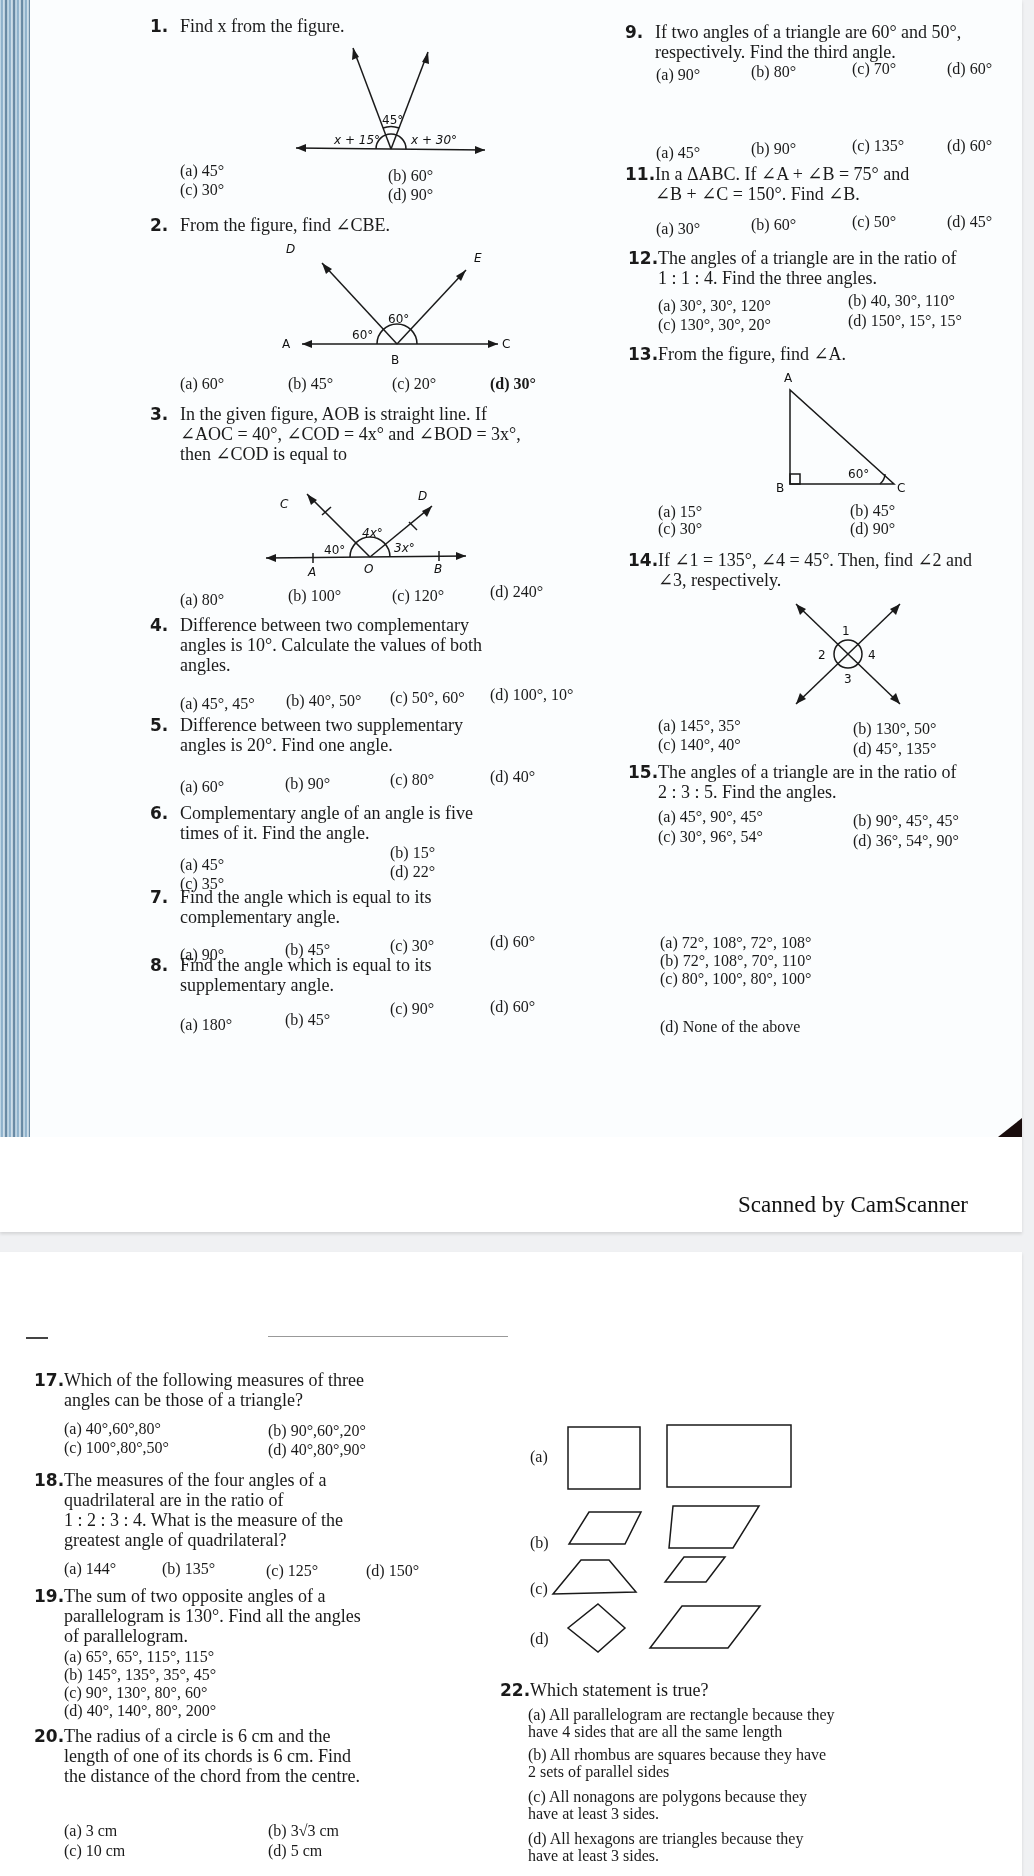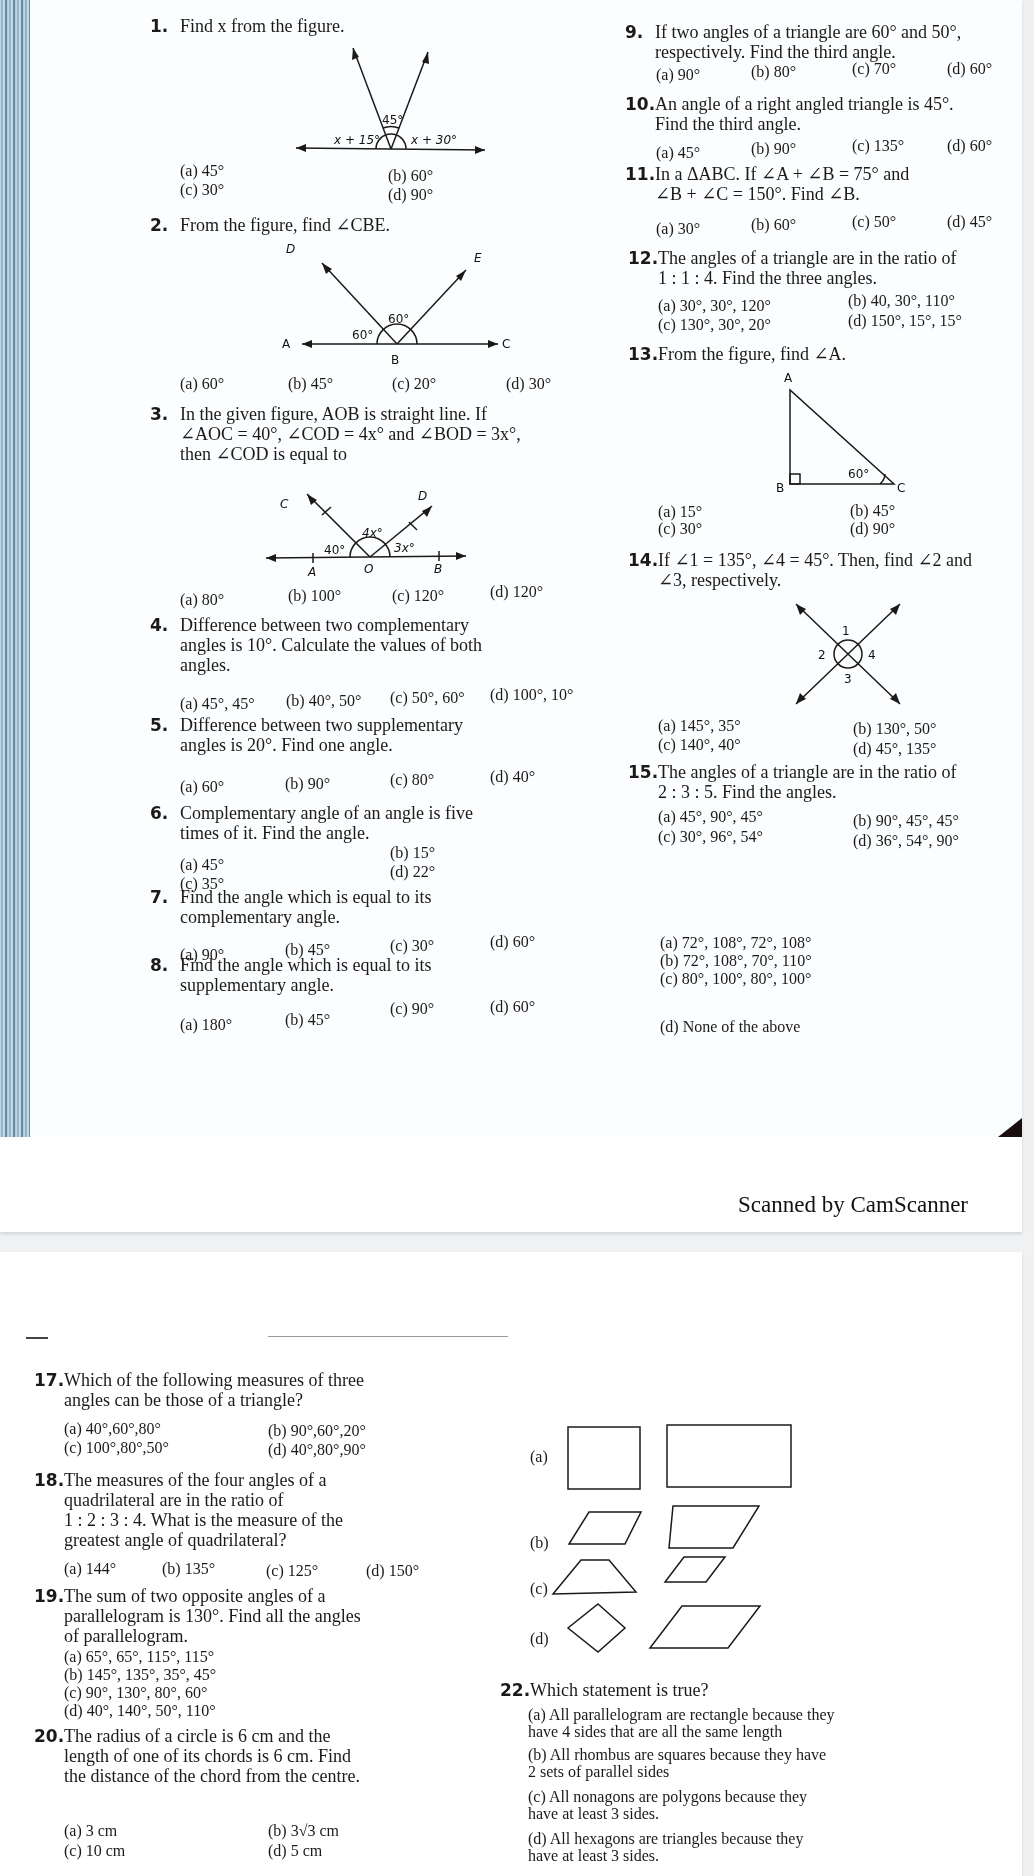--- a/index.html
+++ b/index.html
@@ -89,21 +89,21 @@
     <text x="204" y="22" class="it">E</text>
     <text x="12" y="108">A</text>
     <text x="121" y="124">B</text>
     <text x="232" y="108">C</text>
     <text x="118" y="83">60°</text>
     <text x="82" y="99">60°</text>
   </svg>
   <div class="opt" style="left:180px; top:375px;">(a) 60°</div>
   <div class="opt" style="left:288px; top:375px;">(b) 45°</div>
   <div class="opt" style="left:392px; top:375px;">(c) 20°</div>
-  <div class="opt" style="left:506px; top:375px;">(d) 30°</div>
+  <div class="opt" style="left:490px; top:375px;font-weight:bold;">(d) 30°</div>
 
   <div class="q" style="left:180px; top:404px; width:420px;">
     <span class="num">3.</span>
     <span class="text">In the given figure, AOB is straight line. If
 ∠AOC = 40°, ∠COD = 4x° and ∠BOD = 3x°,
 then ∠COD is equal to</span>
   </div>
   <svg class="fig" style="left:260px; top:480px;" width="220" height="100">
     <line x1="6" y1="78" x2="206" y2="76"></line>
     <polygon class="arrowhead" points="6,78 16,74 16,82"></polygon>
@@ -122,21 +122,21 @@
     <text x="48" y="96" class="it">A</text>
     <text x="104" y="93" class="it">O</text>
     <text x="174" y="93" class="it">B</text>
     <text x="64" y="74">40°</text>
     <text x="102" y="57" class="it">4x°</text>
     <text x="134" y="72" class="it">3x°</text>
   </svg>
   <div class="opt" style="left:180px; top:591px;">(a) 80°</div>
   <div class="opt" style="left:288px; top:587px;">(b) 100°</div>
   <div class="opt" style="left:392px; top:587px;">(c) 120°</div>
-  <div class="opt" style="left:490px; top:583px;">(d) 120°</div>
+  <div class="opt" style="left:490px; top:583px;">(d) 240°</div>
 
   <div class="q" style="left:180px; top:615px; width:430px;">
     <span class="num">4.</span>
     <span class="text">Difference between two complementary
 angles is 10°. Calculate the values of both
 angles.</span>
   </div>
   <div class="opt" style="left:180px; top:695px;">(a) 45°, 45°</div>
   <div class="opt" style="left:286px; top:692px;">(b) 40°, 50°</div>
   <div class="opt" style="left:390px; top:689px;">(c) 50°, 60°</div>
@@ -185,25 +185,20 @@
   <div class="q" style="left:655px; top:22px; width:360px;">
     <span class="num">9.</span>
     <span class="text">If two angles of a triangle are 60° and 50°,
 respectively. Find the third angle.</span>
   </div>
   <div class="opt" style="left:656px; top:66px;">(a) 90°</div>
   <div class="opt" style="left:751px; top:63px;">(b) 80°</div>
   <div class="opt" style="left:852px; top:60px;">(c) 70°</div>
   <div class="opt" style="left:947px; top:60px;">(d) 60°</div>
 
-  <div class="q" style="left:655px; top:94px; width:360px;">
-    <span class="num">10.</span>
-    <span class="text">An angle of a right angled triangle is 45°.
-Find the third angle.</span>
-  </div>
   <div class="opt" style="left:656px; top:144px;">(a) 45°</div>
   <div class="opt" style="left:751px; top:140px;">(b) 90°</div>
   <div class="opt" style="left:852px; top:137px;">(c) 135°</div>
   <div class="opt" style="left:947px; top:137px;">(d) 60°</div>
 
   <div class="q" style="left:655px; top:164px; width:360px;">
     <span class="num">11.</span>
     <span class="text">In a ΔABC. If ∠A + ∠B = 75° and
 ∠B + ∠C = 150°. Find ∠B.</span>
   </div>
@@ -309,21 +304,21 @@
 
   <div class="q" style="left:64px; top:334px; width:400px;">
     <span class="num">19.</span>
     <span class="text">The sum of two opposite angles of a
 parallelogram is 130°. Find all the angles
 of parallelogram.</span>
   </div>
   <div class="opt" style="left:64px; top:396px;">(a) 65°, 65°, 115°, 115°</div>
   <div class="opt" style="left:64px; top:414px;">(b) 145°, 135°, 35°, 45°</div>
   <div class="opt" style="left:64px; top:432px;">(c) 90°, 130°, 80°, 60°</div>
-  <div class="opt" style="left:64px; top:450px;">(d) 40°, 140°, 50°, 110°</div>
+  <div class="opt" style="left:64px; top:450px;">(d) 40°, 140°, 80°, 200°</div>
 
   <div class="q" style="left:64px; top:474px; width:410px;">
     <span class="num">20.</span>
     <span class="text">The radius of a circle is 6 cm and the
 length of one of its chords is 6 cm. Find
 the distance of the chord from the centre.</span>
   </div>
   <div class="opt" style="left:64px; top:570px;">(a) 3 cm</div>
   <div class="opt" style="left:268px; top:570px;">(b) 3√3 cm</div>
   <div class="opt" style="left:64px; top:590px;">(c) 10 cm</div>

